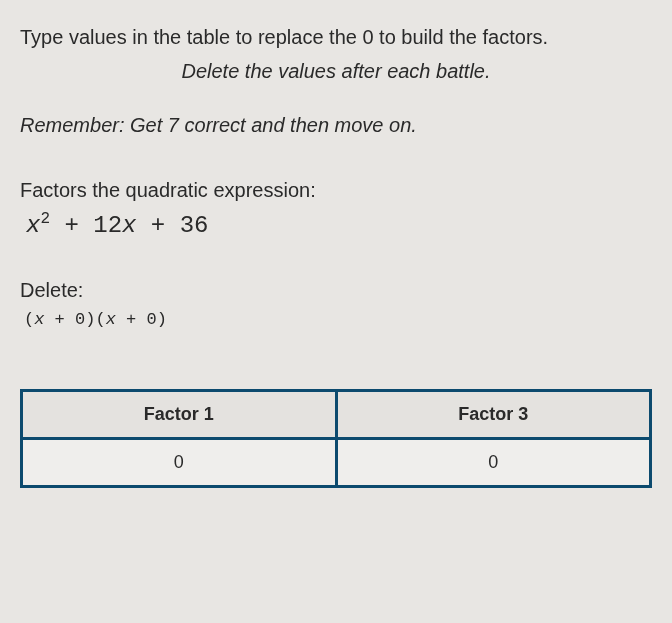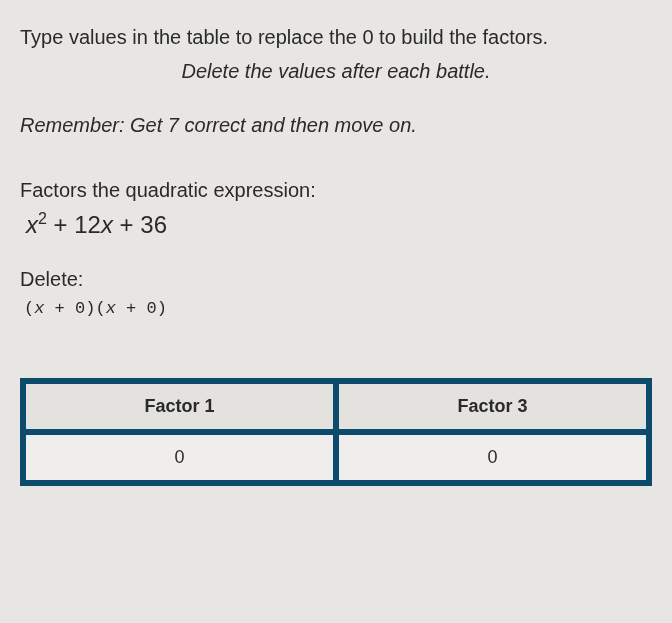--- a/index.html
+++ b/index.html
@@ -31,23 +31,23 @@
     .remember {
       font-style: italic;
       font-size: 20px;
       margin-bottom: 42px;
     }
     .prompt {
       font-size: 20px;
       margin-bottom: 8px;
     }
     .expression {
-      font-family: Liberation Sans, sans-serif;
+      font-family: Liberation Mono, monospace;
       font-size: 24px;
-      margin-bottom: 29px;
+      margin-bottom: 40px;
       padding-left: 6px;
     }
     .expression .sup {
       vertical-align: super;
       font-size: 16px;
     }
     .expression .var {
       font-style: italic;
     }
     .factors-label {
@@ -62,21 +62,21 @@
     }
     .factors-template .var {
       font-style: italic;
     }
     table {
       width: 100%;
       border-collapse: collapse;
       background: #efeeec;
     }
     th, td {
-      border: 6px solid #0c4a6e;
+      border: 3px solid #0c4a6e;
       text-align: center;
       padding: 12px 0;
       width: 50%;
     }
     th {
       background: #e4e2df;
       font-weight: bold;
       font-size: 18px;
       color: #2a2a2a;
     }

